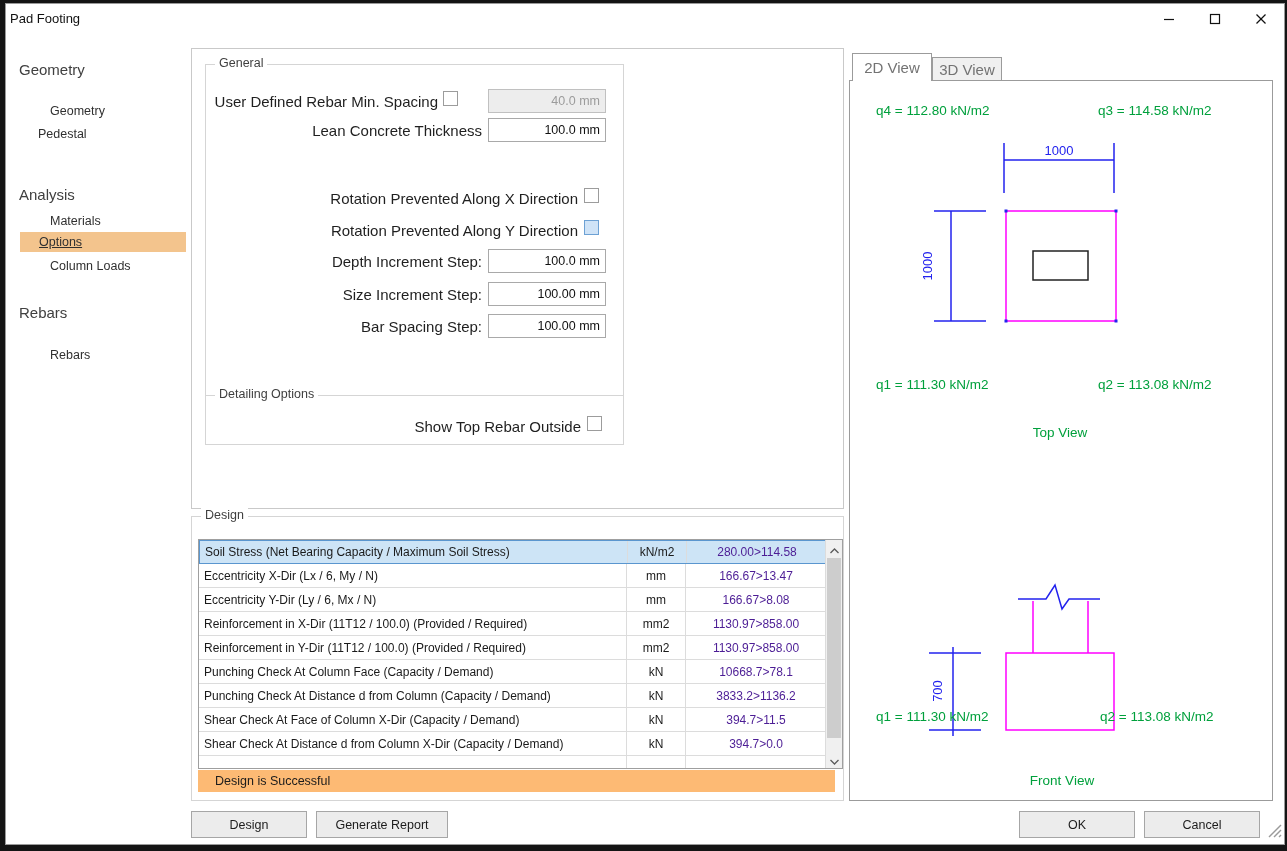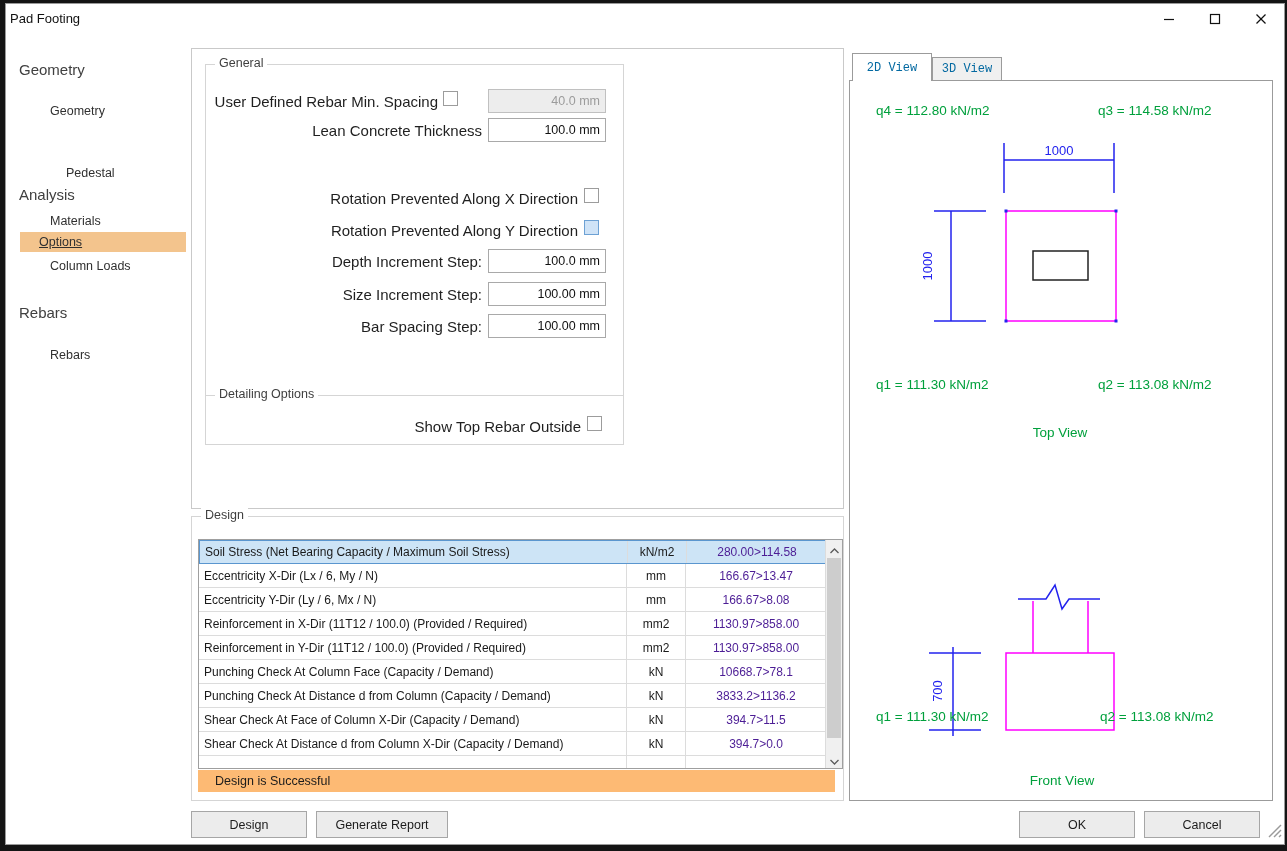--- a/index.html
+++ b/index.html
@@ -44,21 +44,21 @@
   .scroll-btn{position:absolute;left:0;width:16px;height:17px;display:flex;align-items:center;justify-content:center;}
   .scroll-thumb{position:absolute;left:1px;width:14px;background:#cdcdcd;}
   .status-bar{position:absolute;background:#fdba74;font-size:12.5px;color:#1c1c1c;display:flex;align-items:center;padding-left:17px;box-sizing:border-box;}
 
   
   .btn{position:absolute;height:27px;background:#ececec;border:1px solid #a6a6a6;box-sizing:border-box;
        font-size:12.5px;color:#1c1c1c;display:flex;align-items:center;justify-content:center;}
 
   
   .tabwrap{position:absolute;}
-  .tab{position:absolute;box-sizing:border-box;font-size:12px;color:#0369a1;display:flex;align-items:center;justify-content:center;font-family:Liberation Mono, monospace;}
+  .tab{position:absolute;box-sizing:border-box;font-size:15px;color:#737373;display:flex;align-items:center;justify-content:center;}
   .tab.active{background:#fff;border:1px solid #9b9b9b;border-bottom:none;z-index:3;}
   .tab.inactive{background:#f0f0f0;border:1px solid #9b9b9b;z-index:1;}
   .tabpage{position:absolute;border:1px solid #9b9b9b;background:#fff;box-sizing:border-box;z-index:2;}
 
   svg text{font-family:"Liberation Sans","DejaVu Sans",sans-serif;}
   .q-text{fill:#00a03c;font-size:13.5px;}
   .dim-text{fill:#2222ee;font-size:13px;}
   .cap-text{fill:#00a03c;font-size:13.5px;}
 </style>
 </head>
@@ -90,21 +90,21 @@
                 <line x1="1.5" y1="1.5" x2="10.5" y2="10.5" stroke="#111" stroke-width="1.2"></line>
                 <line x1="10.5" y1="1.5" x2="1.5" y2="10.5" stroke="#111" stroke-width="1.2"></line>
               </svg>
             </span>
       </div>
     </div>
   </div>
 
   <div class="sb-header" style="left:13px;top:57px;">Geometry</div>
   <div class="sb-item" style="left:40px;top:97px;">Geometry</div>
-  <div class="sb-item" style="left:56px;top:120px;margin-top:39px;">Pedestal</div>
+  <div class="sb-item" style="left:28px;top:120px;">Pedestal</div>
 
   <div class="sb-header" style="left:13px;top:182px;">Analysis</div>
   <div class="sb-item" style="left:40px;top:207px;">Materials</div>
   <div class="sb-item selected" style="left:14px;top:228px;width:143px;padding-left:19px;">Options</div>
   <div class="sb-item" style="left:40px;top:252px;">Column Loads</div>
 
   <div class="sb-header" style="left:13px;top:300px;">Rebars</div>
   <div class="sb-item" style="left:40px;top:341px;">Rebars</div>
 
   <div class="panel" style="left:185px;top:44px;width:653px;height:461px;"></div>

